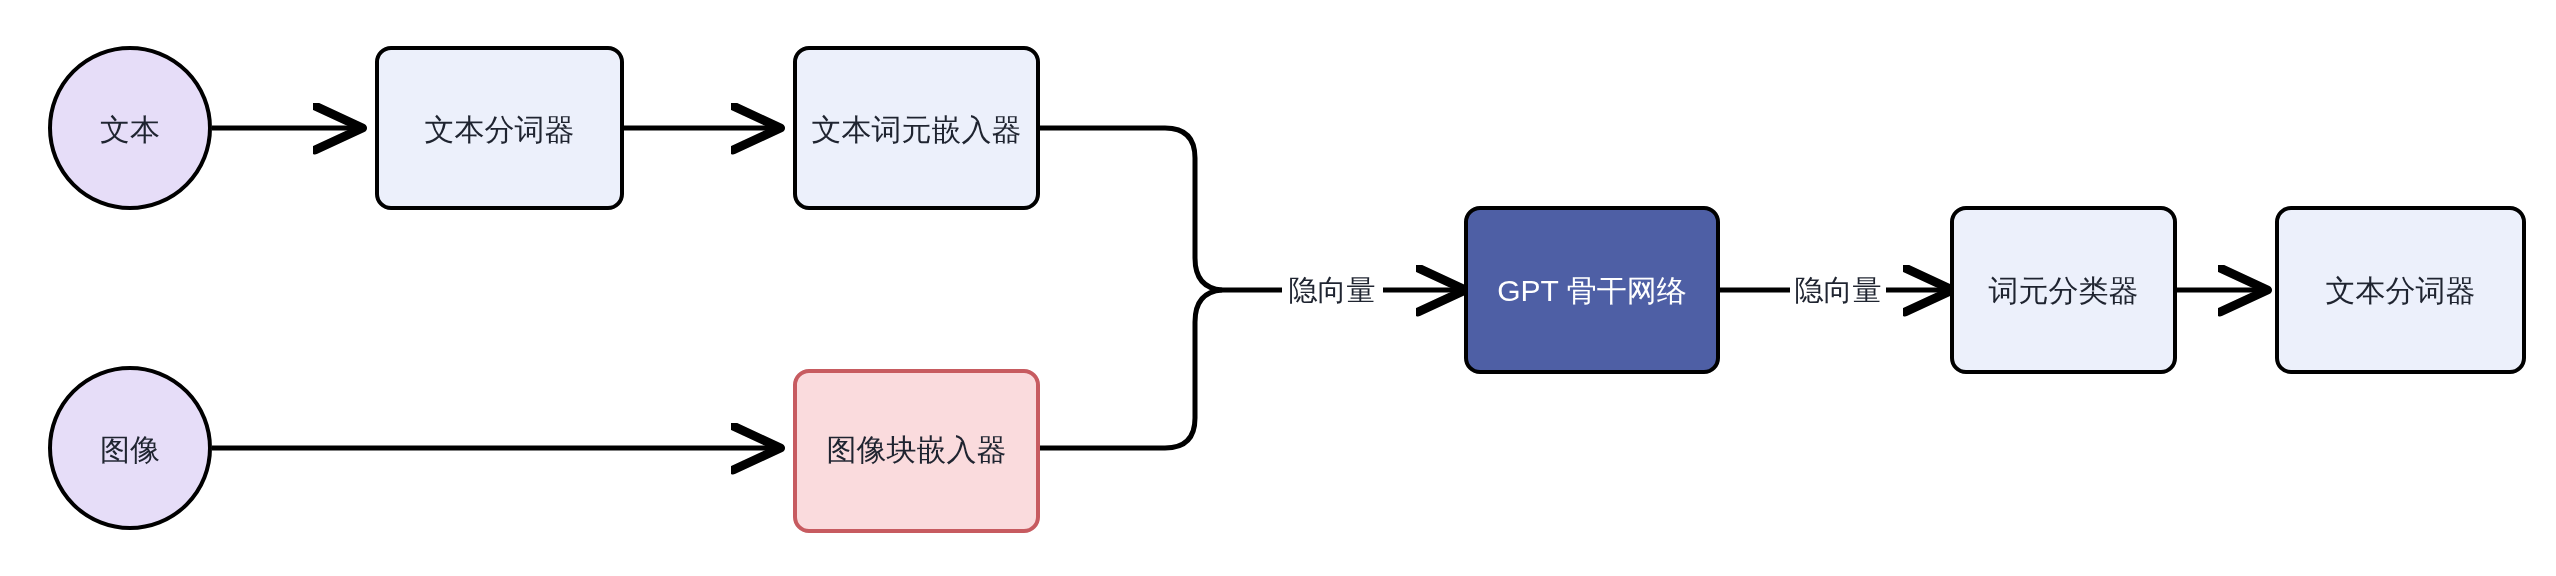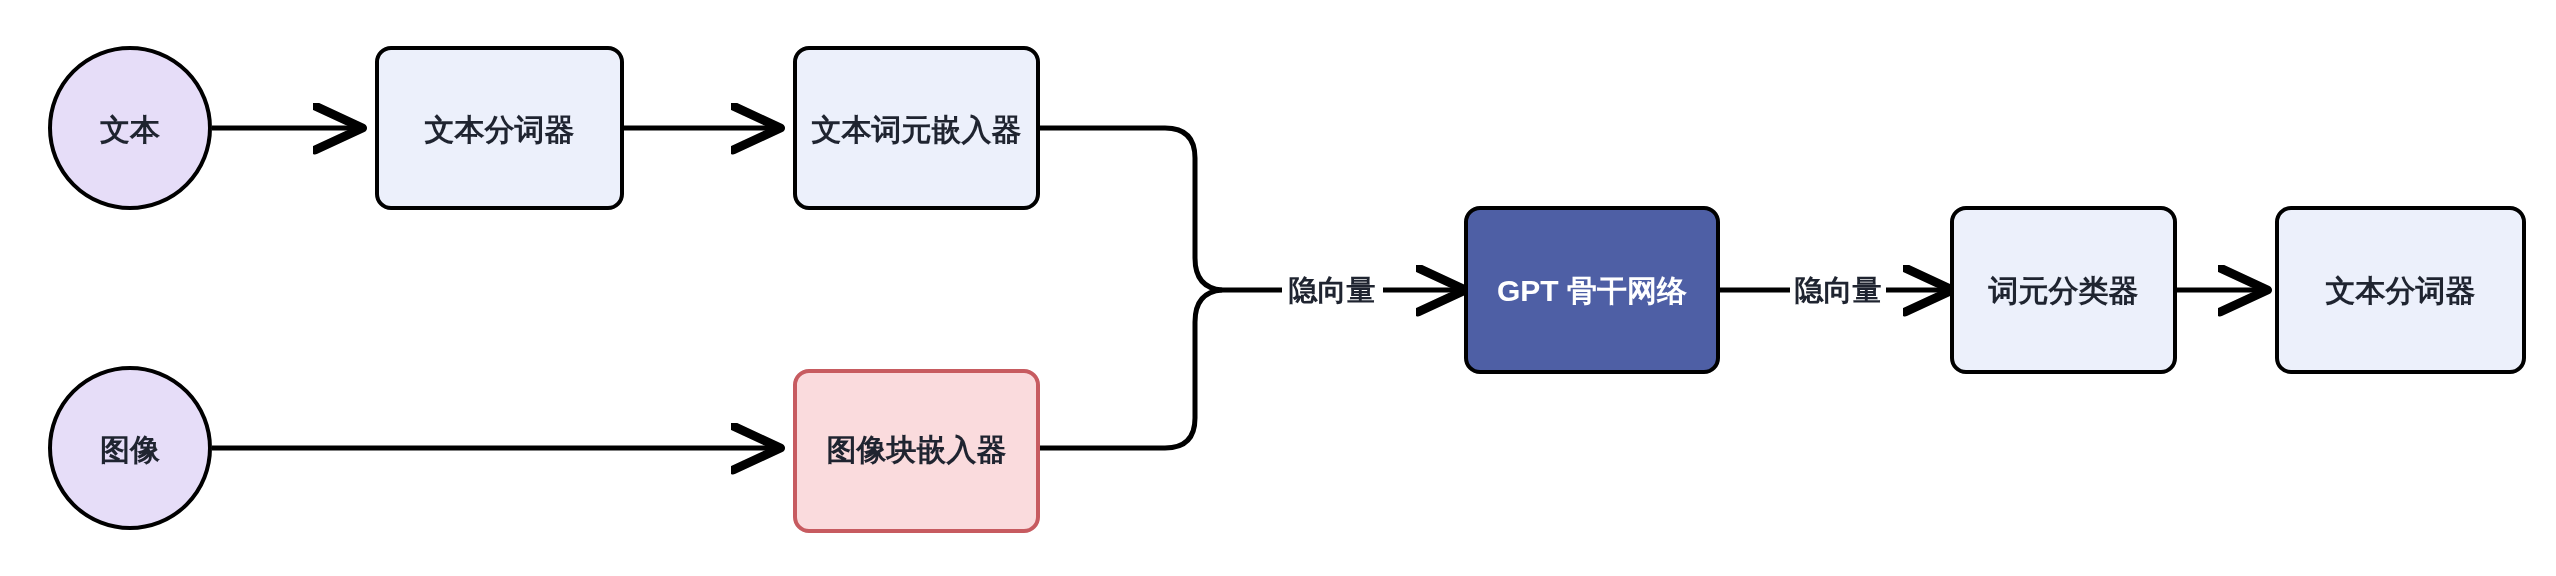--- a/index.html
+++ b/index.html
@@ -11,21 +11,20 @@
     width: 2556px;
     height: 576px;
     font-family: "Liberation Sans", "DejaVu Sans", sans-serif;
     overflow: hidden;
   }
   #diagram-root {
     position: relative;
     width: 2388px;
     height: 576px;
     background: #ffffff;
-    font-weight: bold;
   }
   svg.flow {
     position: absolute;
     top: 0;
     left: 0;
     width: 2556px;
     height: 576px;
     display: block;
   }
   .node-shape {

